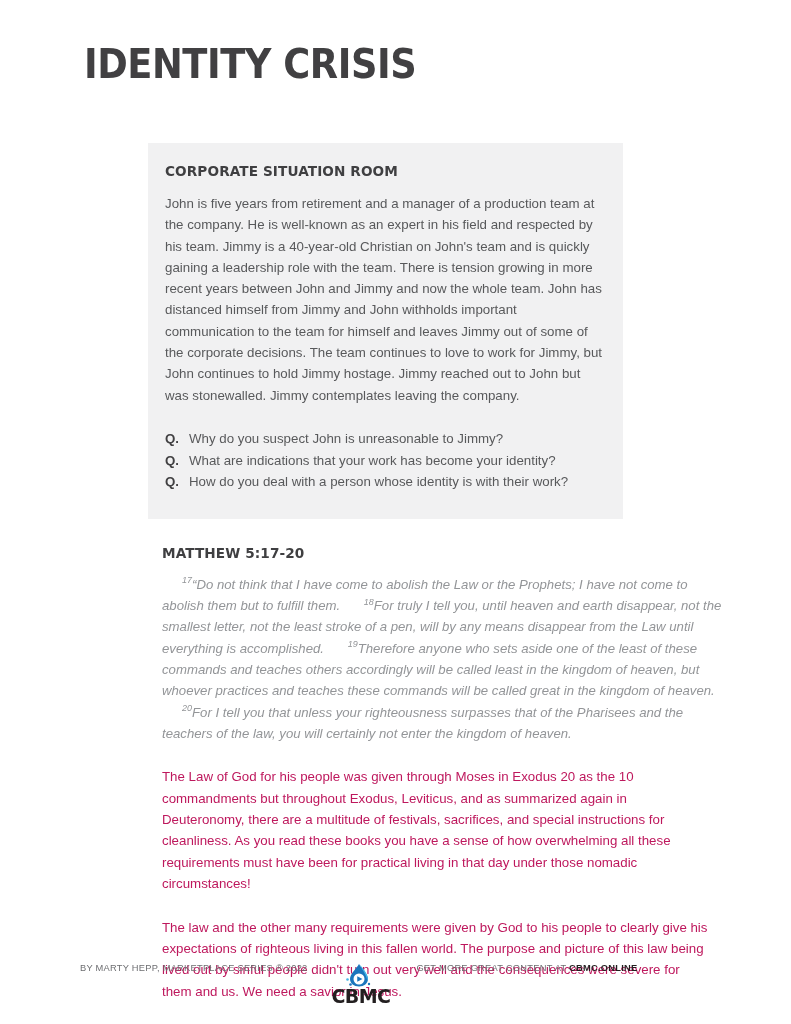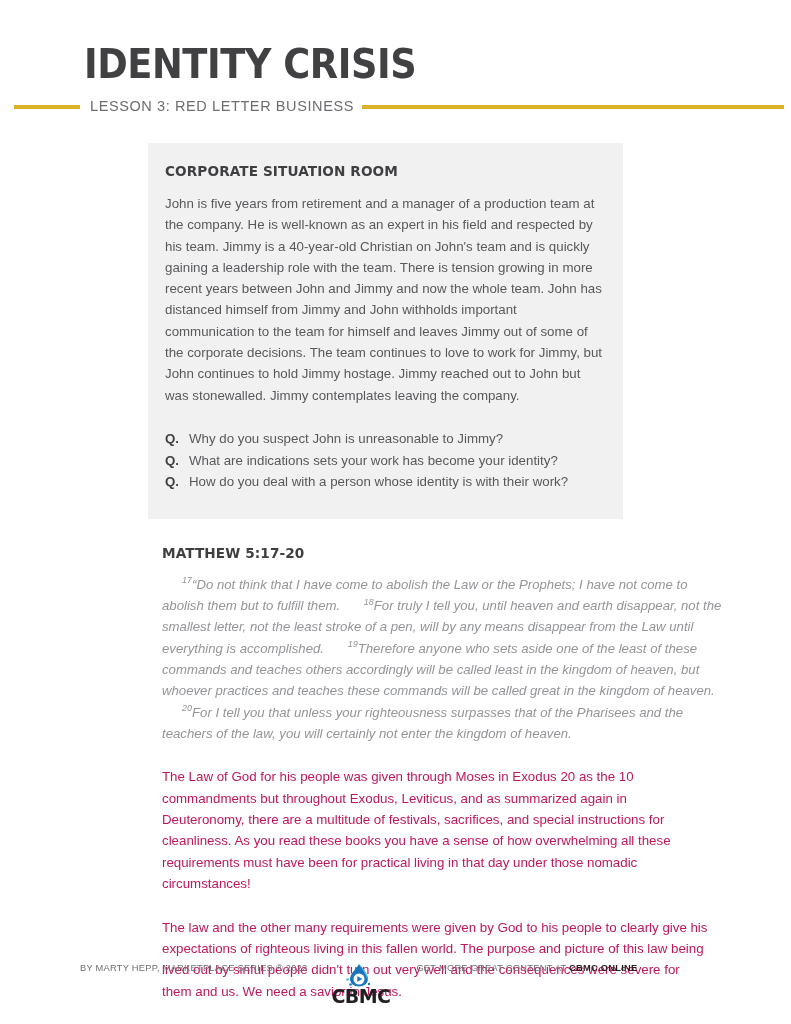--- a/index.html
+++ b/index.html
@@ -219,41 +219,36 @@
     font-weight: bold;
   }
 </style>
 </head>
 <body>
 
 <div class="page">
 
   <div class="header">
     <h1 class="title">IDENTITY CRISIS</h1>
-    <div class="subline-wrap">
-      <div class="rule-left"></div>
-      <div class="rule-right"></div>
-      <div class="subtitle">LESSON 3: RED LETTER BUSINESS</div>
-    </div>
   </div>
 
   <div class="content">
 
     <div class="situation-box">
       <div class="box-heading">CORPORATE SITUATION ROOM</div>
       <p class="box-para">John is five years from retirement and a manager of a production team at the company. He is well-known as an expert in his field and respected by his team. Jimmy is a 40-year-old Christian on John's team and is quickly gaining a leadership role with the team. There is tension growing in more recent years between John and Jimmy and now the whole team. John has distanced himself from Jimmy and John withholds important communication to the team for himself and leaves Jimmy out of some of the corporate decisions. The team continues to love to work for Jimmy, but John continues to hold Jimmy hostage. Jimmy reached out to John but was stonewalled. Jimmy contemplates leaving the company.</p>
 
       <ul class="qa-list">
         <li class="qa-item">
           <span class="qa-q">Q.</span>
           <span class="qa-text">Why do you suspect John is unreasonable to Jimmy?</span>
         </li>
         <li class="qa-item">
           <span class="qa-q">Q.</span>
-          <span class="qa-text">What are indications sets your work has become your identity?</span>
+          <span class="qa-text">What are indications that your work has become your identity?</span>
         </li>
         <li class="qa-item">
           <span class="qa-q">Q.</span>
           <span class="qa-text">How do you deal with a person whose identity is with their work?</span>
         </li>
       </ul>
     </div>
 
     <div class="scripture-block">
       <div class="scripture-heading">MATTHEW 5:17-20</div>

